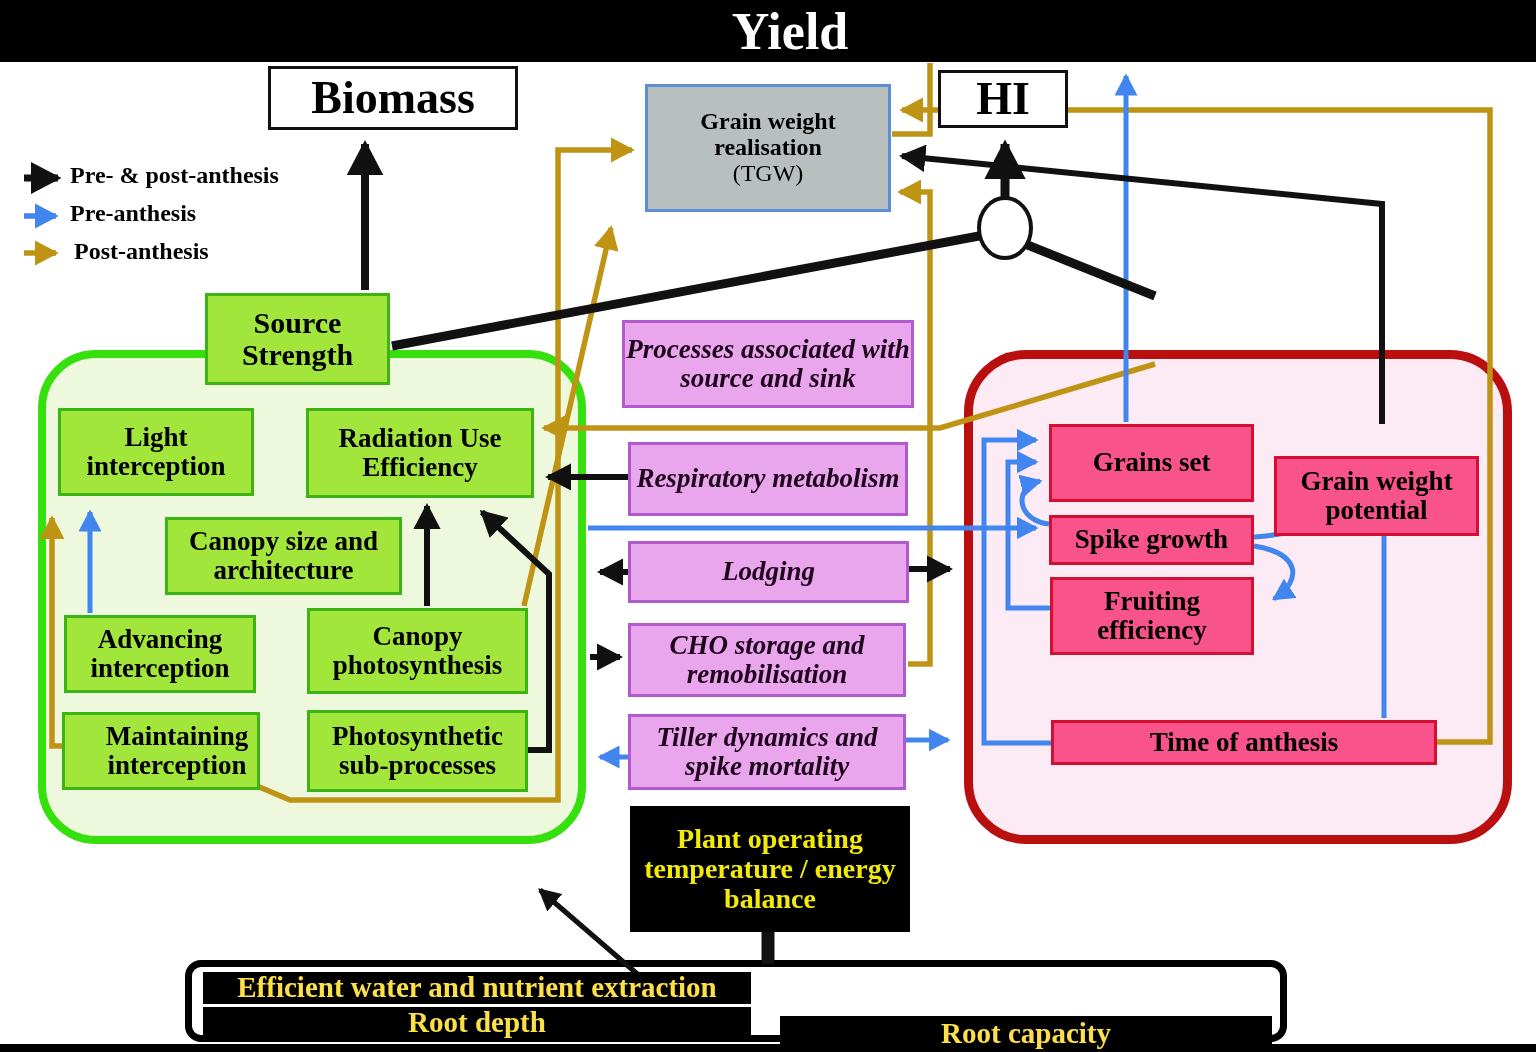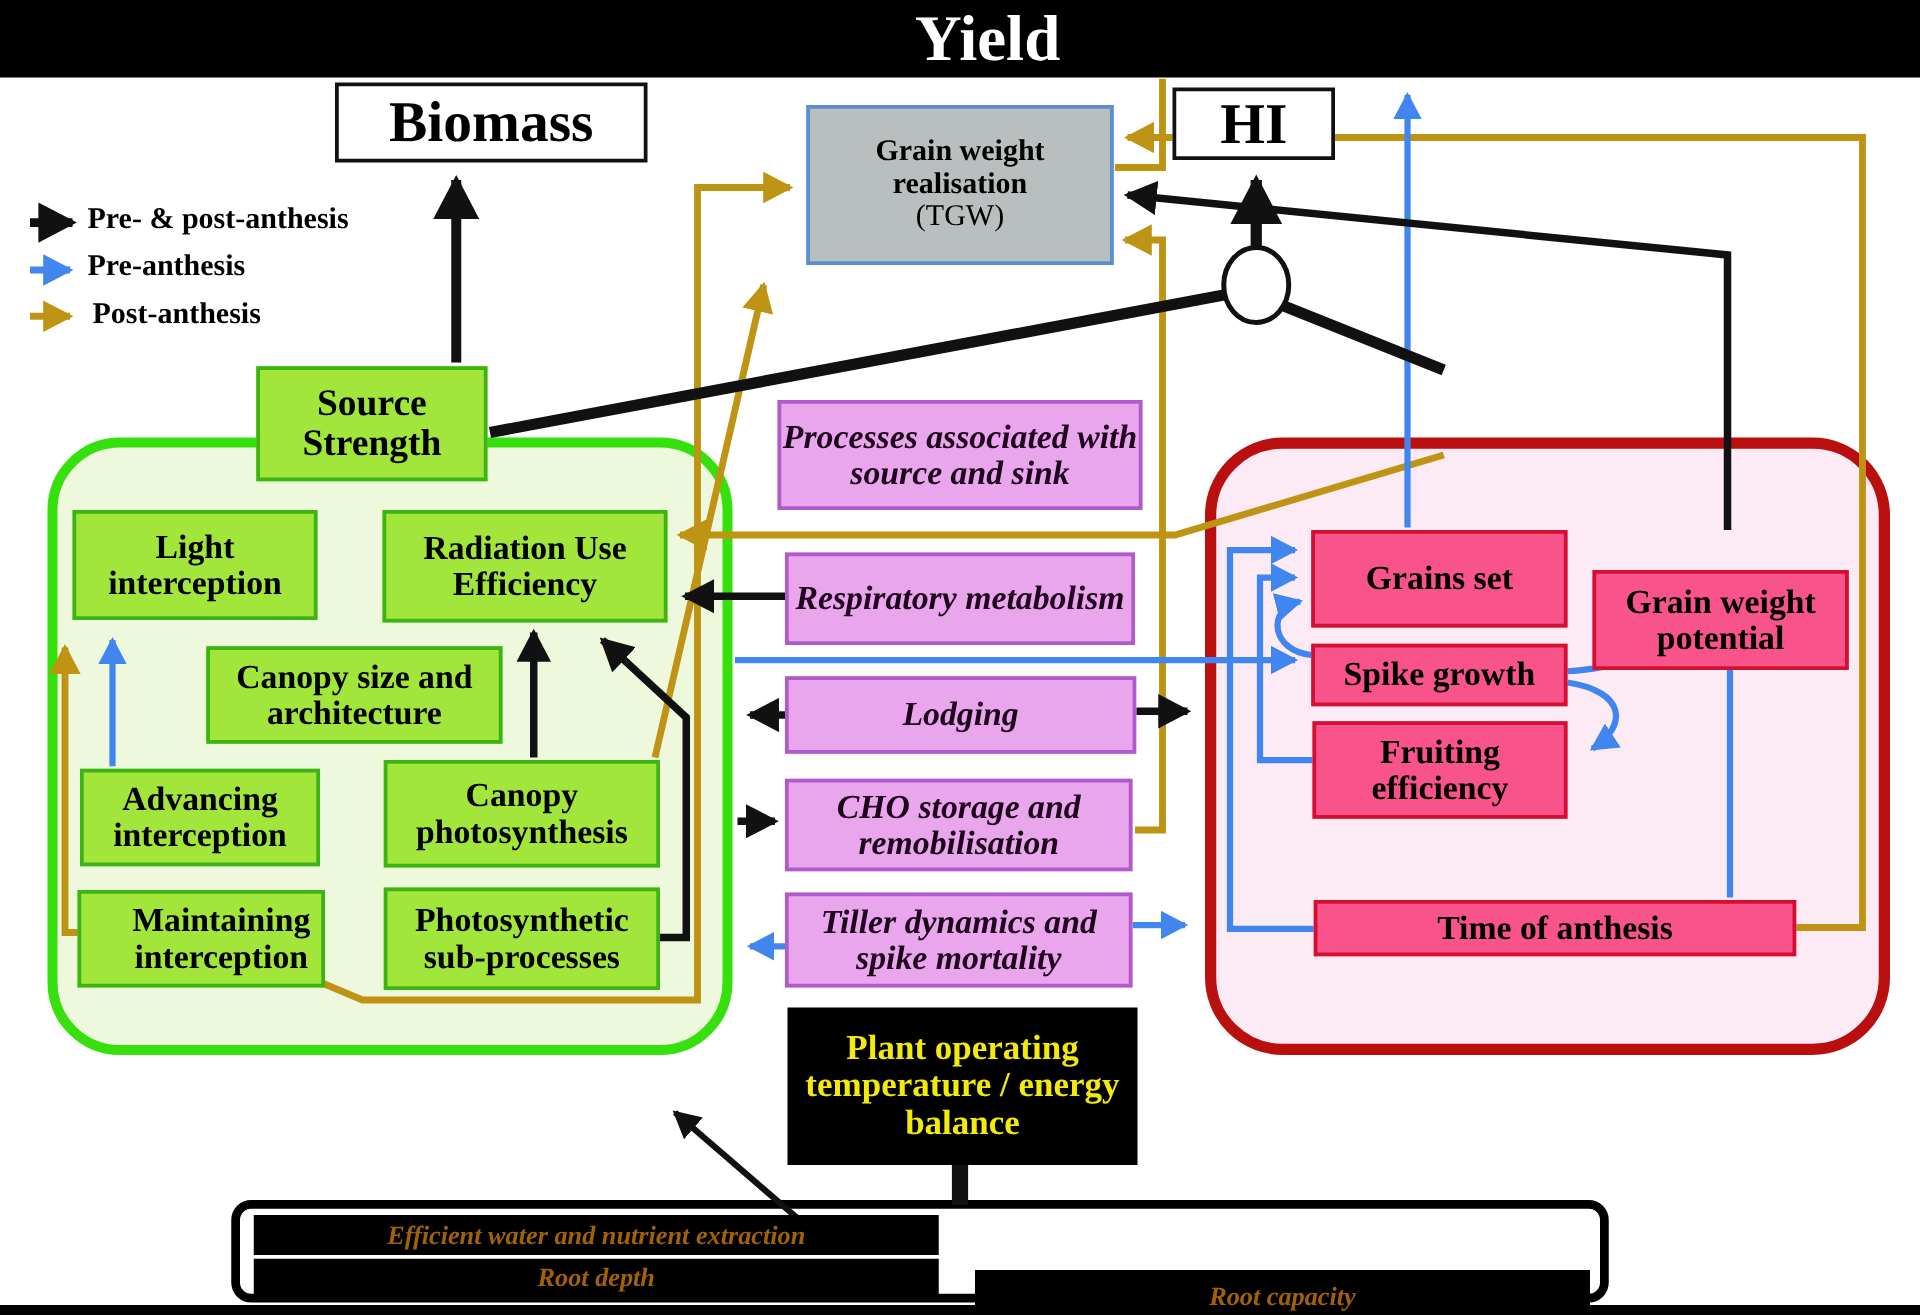--- a/index.html
+++ b/index.html
@@ -62,21 +62,21 @@
   
   .knode{background:#f8548b;border:3px solid #d40f31;font-size:27px;}
   #sink-strength{left:1153px;top:293px;width:187px;height:92px;font-size:30px;}
   #grains-set{left:1049px;top:424px;width:205px;height:78px;}
   #gwp{left:1274px;top:424px;width:205px;height:80px;margin-top:32px;}
   #spike{left:1049px;top:515px;width:205px;height:50px;}
   #fruit{left:1050px;top:577px;width:204px;height:78px;}
   #toa{left:1051px;top:720px;width:386px;height:45px;}
 
   
-  .rbar{background:#000;color:#a16207;font-size:21px;font-style:italic;}
+  .rbar{background:#000;color:#fde047;font-size:29px;}
   #rbar1{left:203px;top:972px;width:548px;height:32px;}
   #rbar2{left:203px;top:1007px;width:548px;height:31px;}
   #rbar3{left:780px;top:970px;width:492px;height:66px;flex-direction:column;margin-top:46px;}
 </style>
 </head>
 <body>
 
 <div id="canvas">
 
   <div class="abs z3" id="yield-bar">

